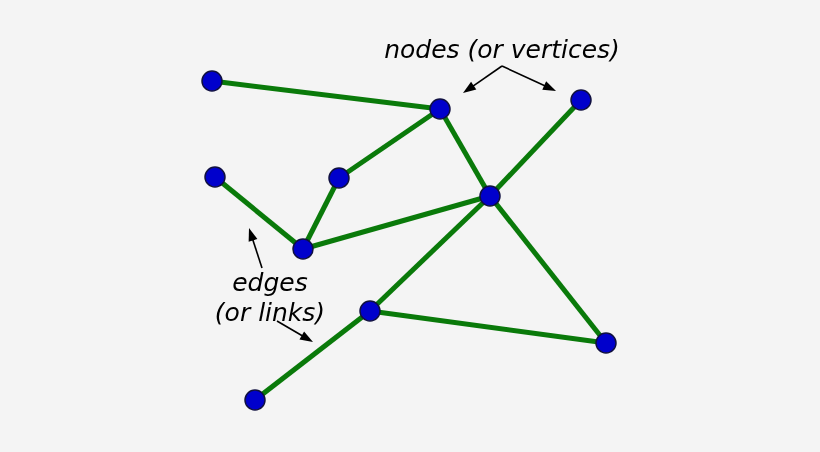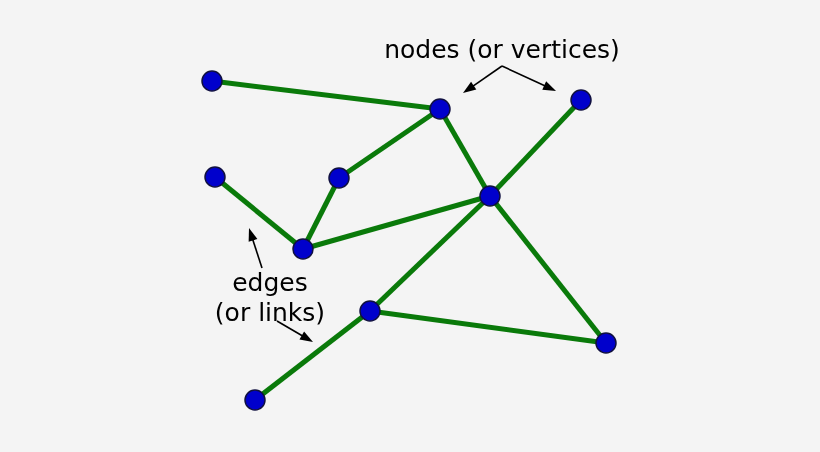--- a/index.html
+++ b/index.html
@@ -12,20 +12,21 @@
     height: 452px;
     background: #f4f4f4;
     font-family: "DejaVu Sans", sans-serif;
     overflow: hidden;
   }
   #diagram-root {
     position: relative;
     width: 820px;
     height: 452px;
     background: #0ea5e9;
+    font-style: italic;
   }
   #graph-svg {
     position: absolute;
     top: 0;
     left: 0;
     width: 820px;
     height: 452px;
     display: block;
   }
   .annotation-text {

